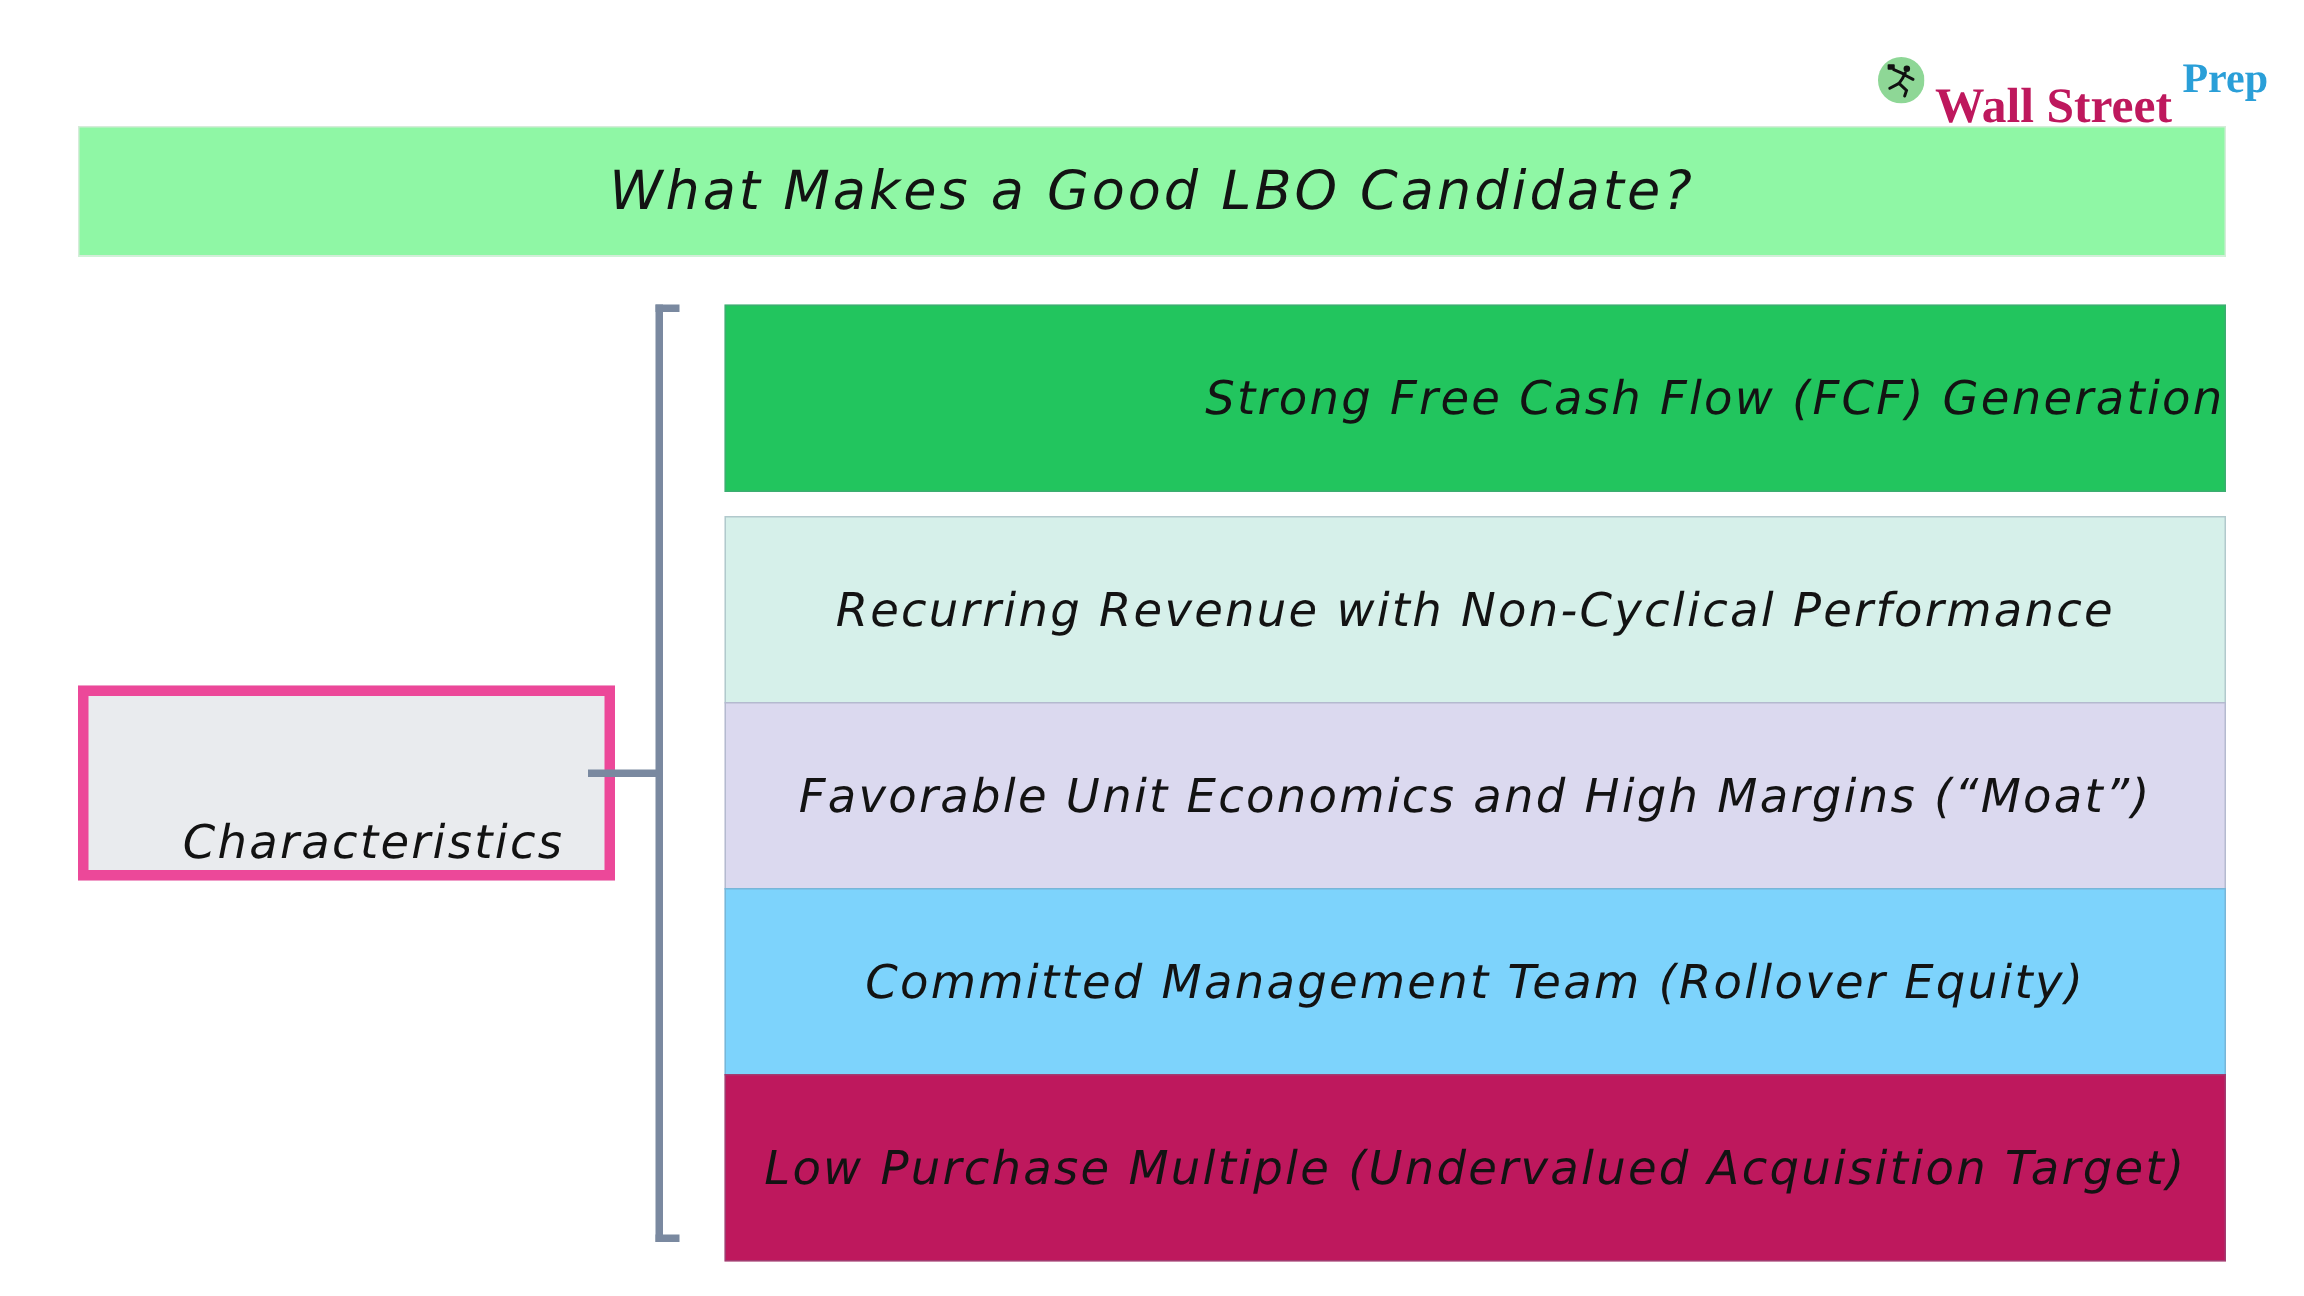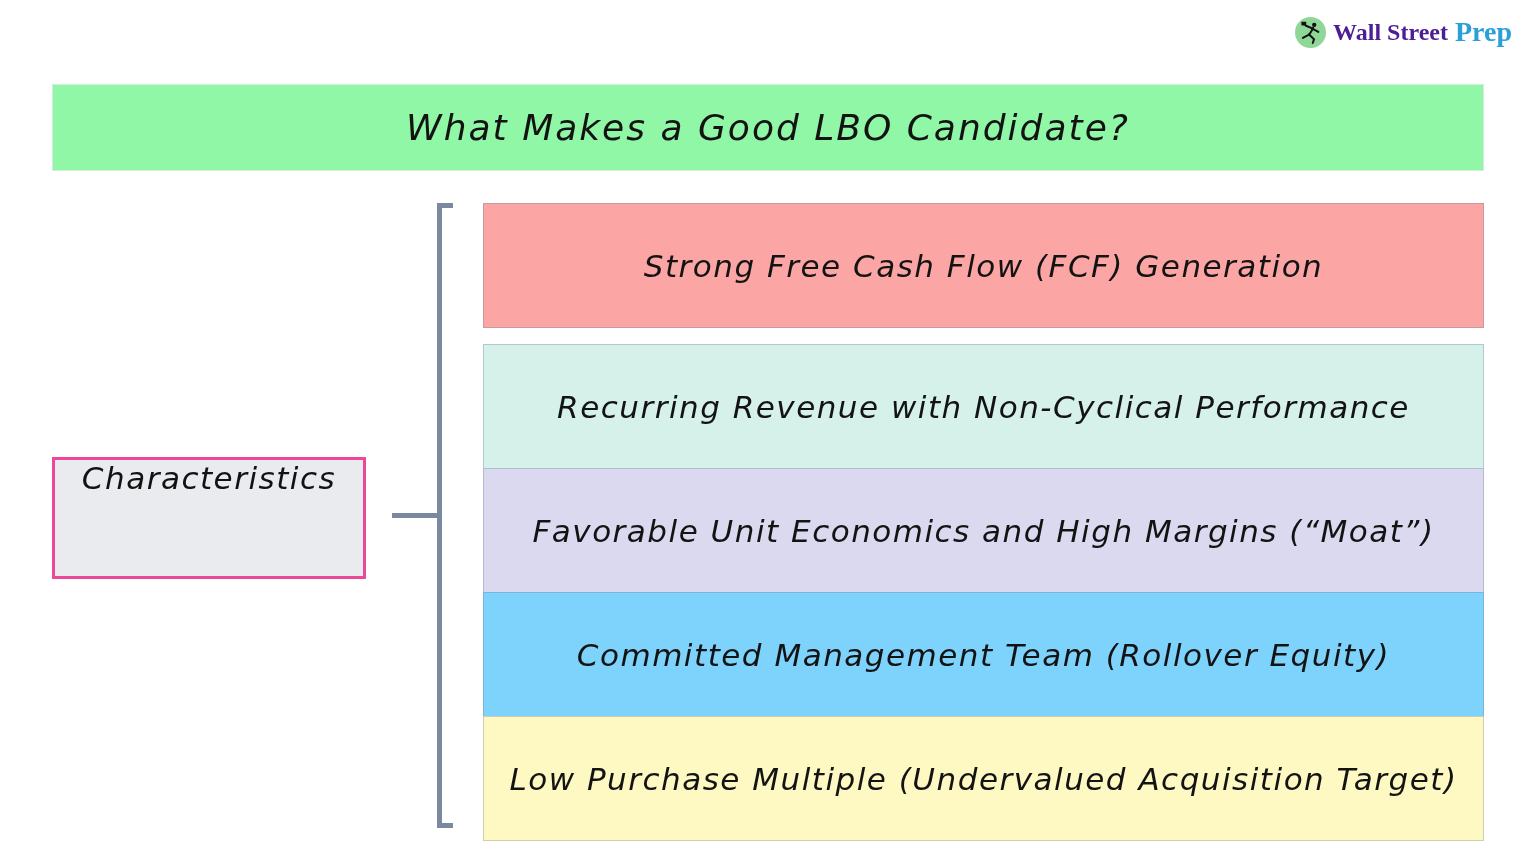--- a/index.html
+++ b/index.html
@@ -18,23 +18,24 @@
     position: absolute;
     top: 16px;
     right: 24px;
     display: flex;
     align-items: center;
     gap: 7px;
   }
   .logo .brand {
     font-family: "Liberation Serif", serif;
     font-weight: 700;
-    font-size: 24px;
+    font-size: 33px;
     letter-spacing: 0px;
-    color: #4c1d95;
+    color: #be185d;
+    margin-top: 37px;
   }
   .logo .brand-blue {
     font-family: "Liberation Serif", serif;
     font-weight: 700;
     font-size: 28px;
     color: #2a9fd8;
   }
 
   
   .banner {
@@ -56,24 +57,25 @@
     text-align: center;
   }
 
   
   .char-box {
     position: absolute;
     left: 52px;
     top: 457px;
     width: 308px;
     height: 116px;
-    border: 3px solid #ec4899;
+    border: 7px solid #ec4899;
     display: flex;
-    align-items: flex-start;
+    align-items: flex-end;
     justify-content: center;
+    padding-left: 36px;
   }
   .char-text {
     font-style: italic;
     font-size: 31px;
     letter-spacing: 1.5px;
   }
 
   
   .connector-h {
     position: absolute;
@@ -158,30 +160,30 @@
   <div class="char-box" style="background-color: rgb(233, 235, 238);">
     <span class="char-text">Characteristics</span>
   </div>
 
   <div class="connector-h" style="background-color: rgb(122, 137, 160);"></div>
   <div class="bracket-v" style="background-color: rgb(122, 137, 160);"></div>
   <div class="bracket-cap-top" style="background-color: rgb(122, 137, 160);"></div>
   <div class="bracket-cap-bottom" style="background-color: rgb(122, 137, 160);"></div>
 
   <div class="rows">
-    <div class="row" style="background-color: #fca5a5;">
+    <div class="row" style="background-color: #22c55e; justify-content: flex-end;">
       <span class="row-text">Strong Free Cash Flow (FCF) Generation</span>
     </div>
     <div class="row" style="background-color: rgb(214, 240, 234); margin-top: 16px;">
       <span class="row-text">Recurring Revenue with Non-Cyclical Performance</span>
     </div>
     <div class="row" style="background-color: rgb(219, 217, 239);">
       <span class="row-text">Favorable Unit Economics and High Margins (“Moat”)</span>
     </div>
     <div class="row" style="background-color: #7dd3fc;">
       <span class="row-text">Committed Management Team (Rollover Equity)</span>
     </div>
-    <div class="row" style="background-color: #fef9c3;">
+    <div class="row" style="background-color: #be185d;">
       <span class="row-text">Low Purchase Multiple (Undervalued Acquisition Target)</span>
     </div>
   </div>
 
 </div>
 
 </body></html>

